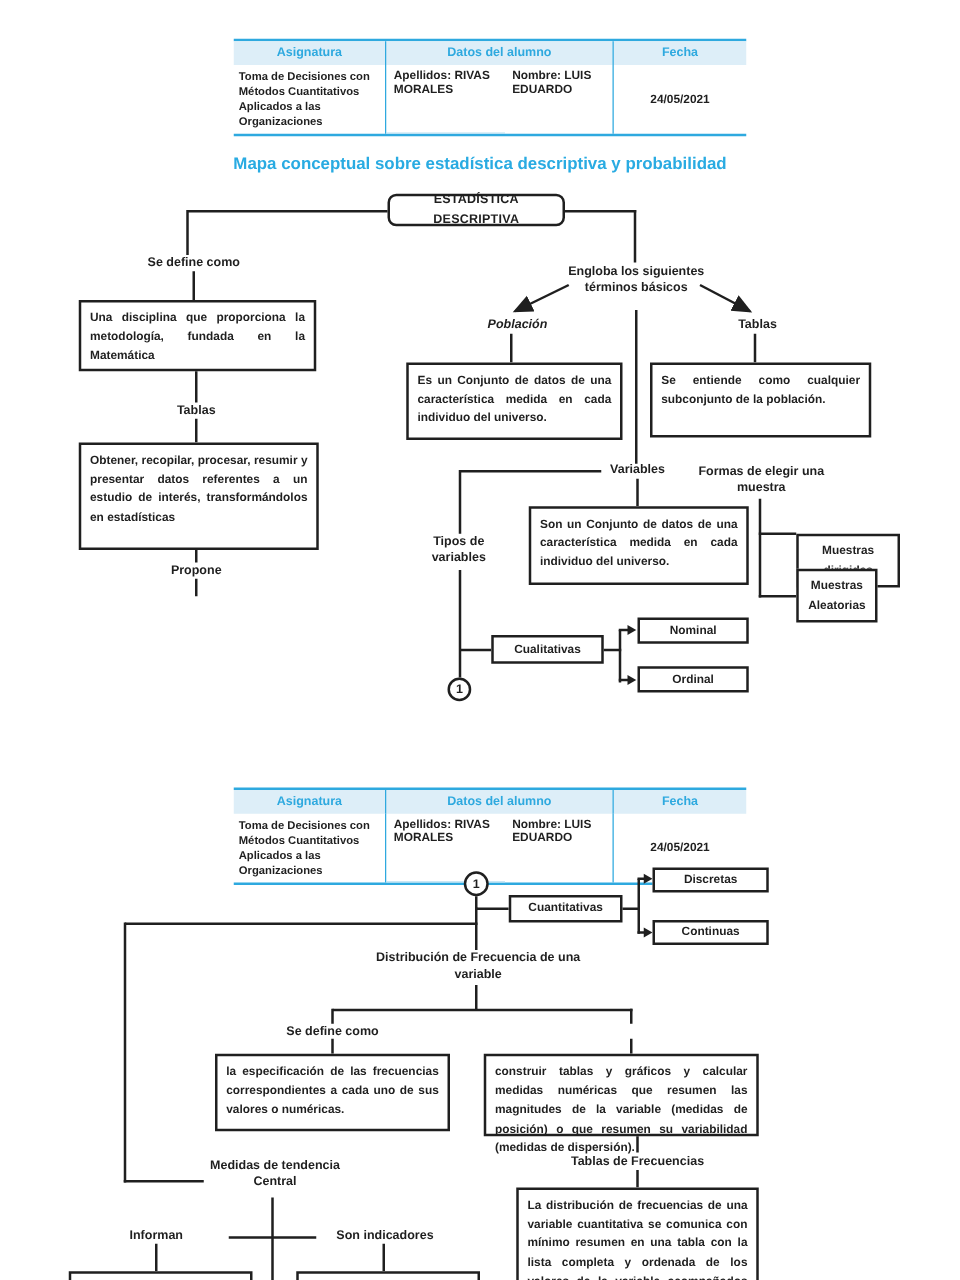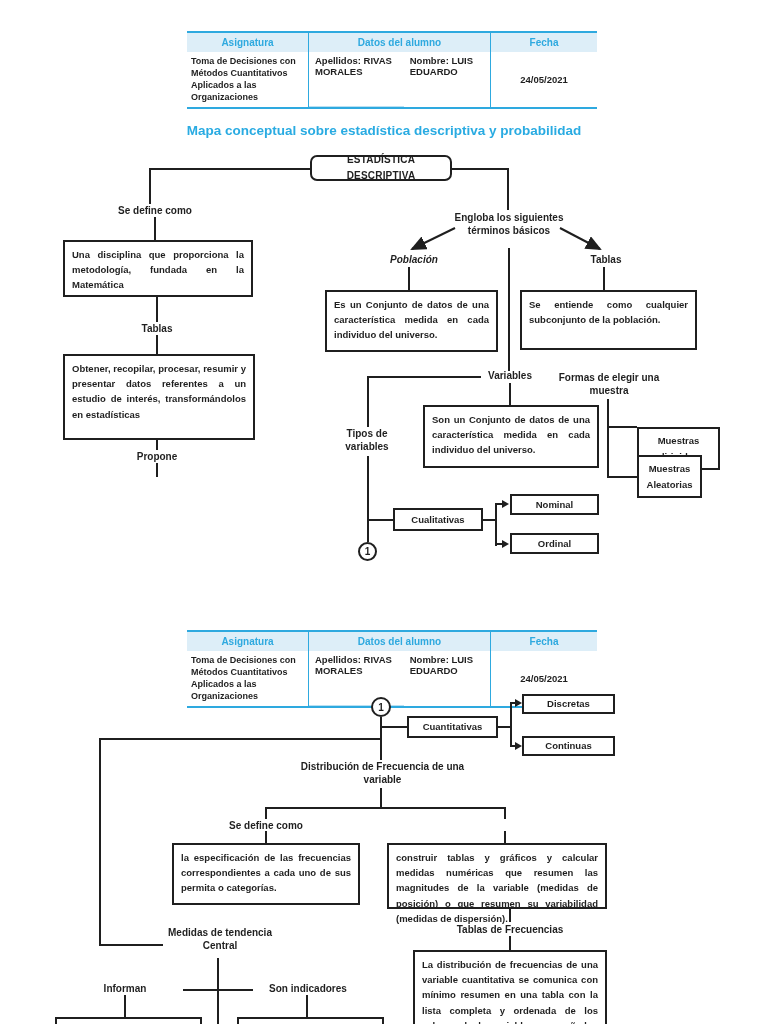--- a/index.html
+++ b/index.html
@@ -152,21 +152,21 @@
   <div class="vl" style="left:380px; top:726px; height:34px;"></div>
 
   <div class="lbl" style="left:300px; top:760px; width:165px;">Distribución de Frecuencia de una variable</div>
   <div class="vl" style="left:380px; top:788px; height:20px;"></div>
   <div class="hl" style="left:266px; top:807px; width:240px;"></div>
   <div class="vl" style="left:265px; top:807px; height:12px;"></div>
   <div class="vl" style="left:504px; top:807px; height:12px;"></div>
 
   <div class="lbl" style="left:216px; top:819px; width:100px;">Se define como</div>
   <div class="vl" style="left:265px; top:831px; height:12px;"></div>
-  <div class="mapbox" style="left:172px; top:843px; width:188px; height:62px;">la especificación de las frecuencias correspondientes a cada uno de sus permita o categorías.</div>
+  <div class="mapbox" style="left:172px; top:843px; width:188px; height:62px;">la especificación de las frecuencias correspondientes a cada uno de sus valores o numéricas.</div>
 
   <div class="lbl" style="left:435px; top:819px; width:100px;margin-top:44px;">Es necesario</div>
   <div class="vl" style="left:504px; top:831px; height:12px;"></div>
   <div class="mapbox" style="left:387px; top:843px; width:220px; height:66px;">construir tablas y gráficos y calcular medidas numéricas que resumen las magnitudes de la variable (medidas de posición) o que resumen su variabilidad (medidas de dispersión).</div>
 
   <div class="vl" style="left:509px; top:909px; height:13px;"></div>
   <div class="lbl" style="left:440px; top:923px; width:140px;">Tablas de Frecuencias</div>
   <div class="vl" style="left:509px; top:936px; height:14px;"></div>
   <div class="mapbox" style="left:413px; top:950px; width:194px; height:96px;">La distribución de frecuencias de una variable cuantitativa se comunica con mínimo resumen en una tabla con la lista completa y ordenada de los valores de la variable acompañados por sus</div>
 

